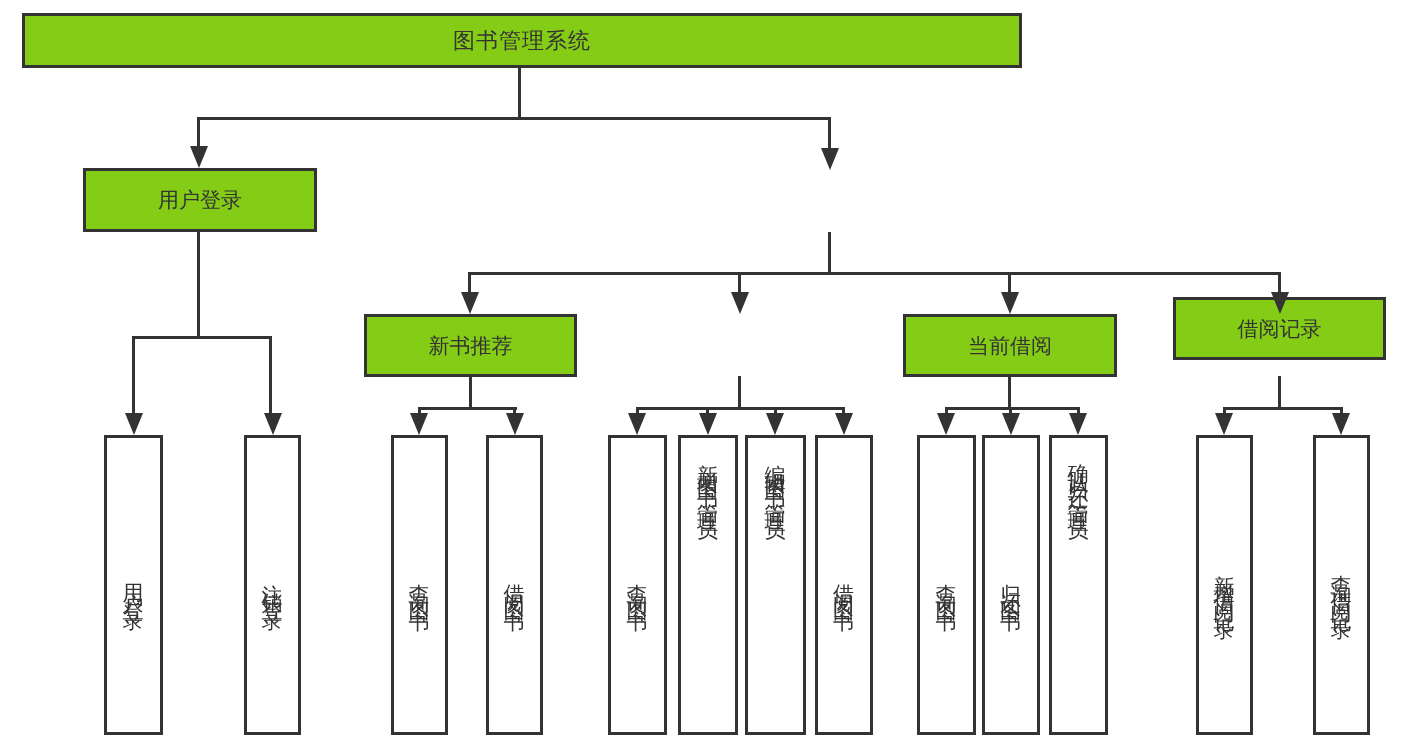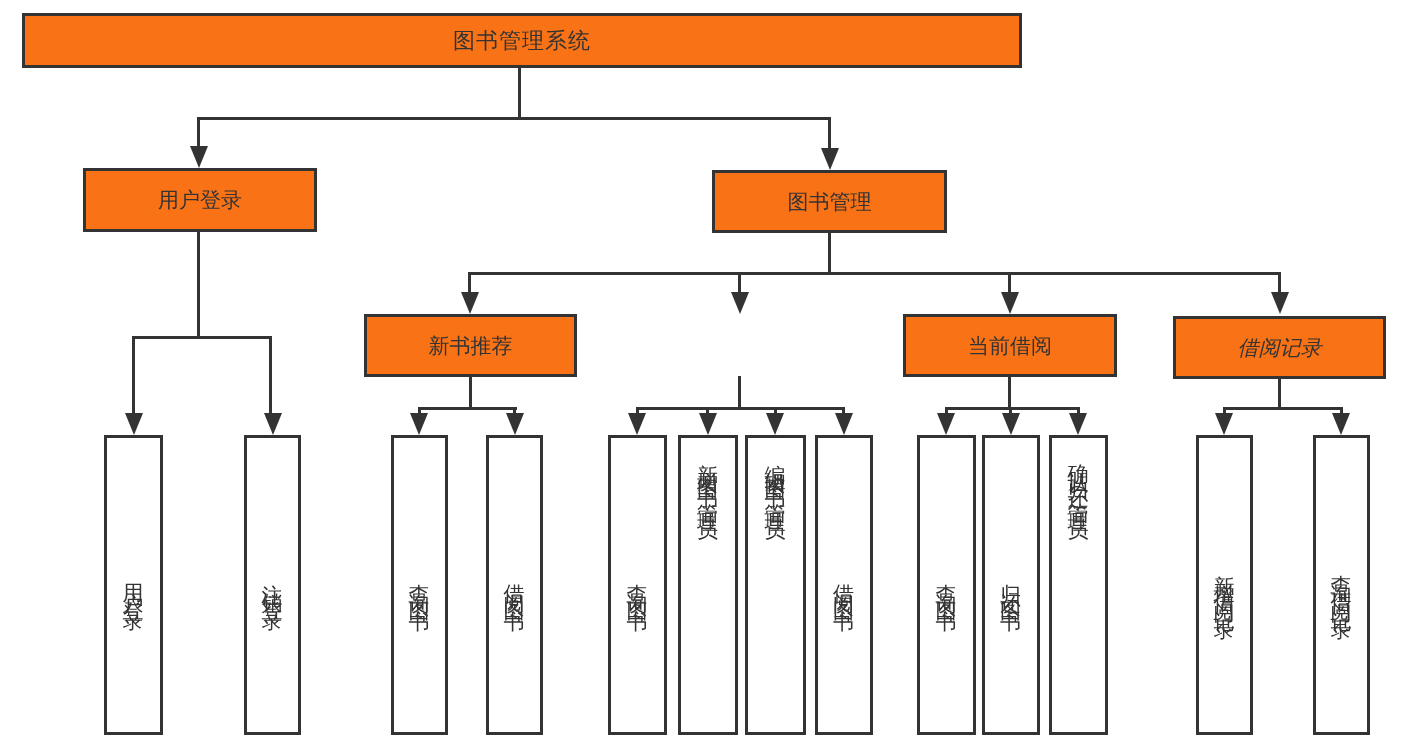--- a/index.html
+++ b/index.html
@@ -9,21 +9,21 @@
     height: 747px;
     background: #ffffff;
     font-family: "Liberation Sans", "DejaVu Sans", sans-serif;
     color: #333333;
     overflow: hidden;
   }
   .node {
     position: absolute;
     box-sizing: border-box;
     border: 3px solid #333333;
-    background: #f97316;
+    background: #84cc16;
     display: flex;
     align-items: center;
     justify-content: center;
     font-size: 21px;
     color: #333333;
   }
   .node.root { font-size: 22px; letter-spacing: 1px; }
   .leaf {
     position: absolute;
     box-sizing: border-box;
@@ -69,31 +69,28 @@
 
 <div id="stage">
 
   <div class="node root" style="left:22px; top:13px; width:1000px; height:55px;">
     <span>图书管理系统</span>
   </div>
 
   <div class="node" style="left:83px; top:168px; width:234px; height:64px;">
     <span>用户登录</span>
   </div>
-  <div class="node" style="left:712px; top:170px; width:235px; height:63px;">
-    <span>图书管理</span>
-  </div>
 
   <div class="node" style="left:364px; top:314px; width:213px; height:63px;">
     <span>新书推荐</span>
   </div>
   <div class="node" style="left:903px; top:314px; width:214px; height:63px;">
     <span>当前借阅</span>
   </div>
-  <div class="node" style="left:1173px; top:316px; width:213px; height:63px;font-style:italic;">
+  <div class="node" style="left:1173px; top:297px; width:213px; height:63px;">
     <span>借阅记录</span>
   </div>
 
   <div class="leaf" style="left:104px; top:435px; width:59px; height:300px;">
     <span class="vtext">用户登录</span>
   </div>
   <div class="leaf" style="left:244px; top:435px; width:57px; height:300px;">
     <span class="vtext">注销登录</span>
   </div>
 

